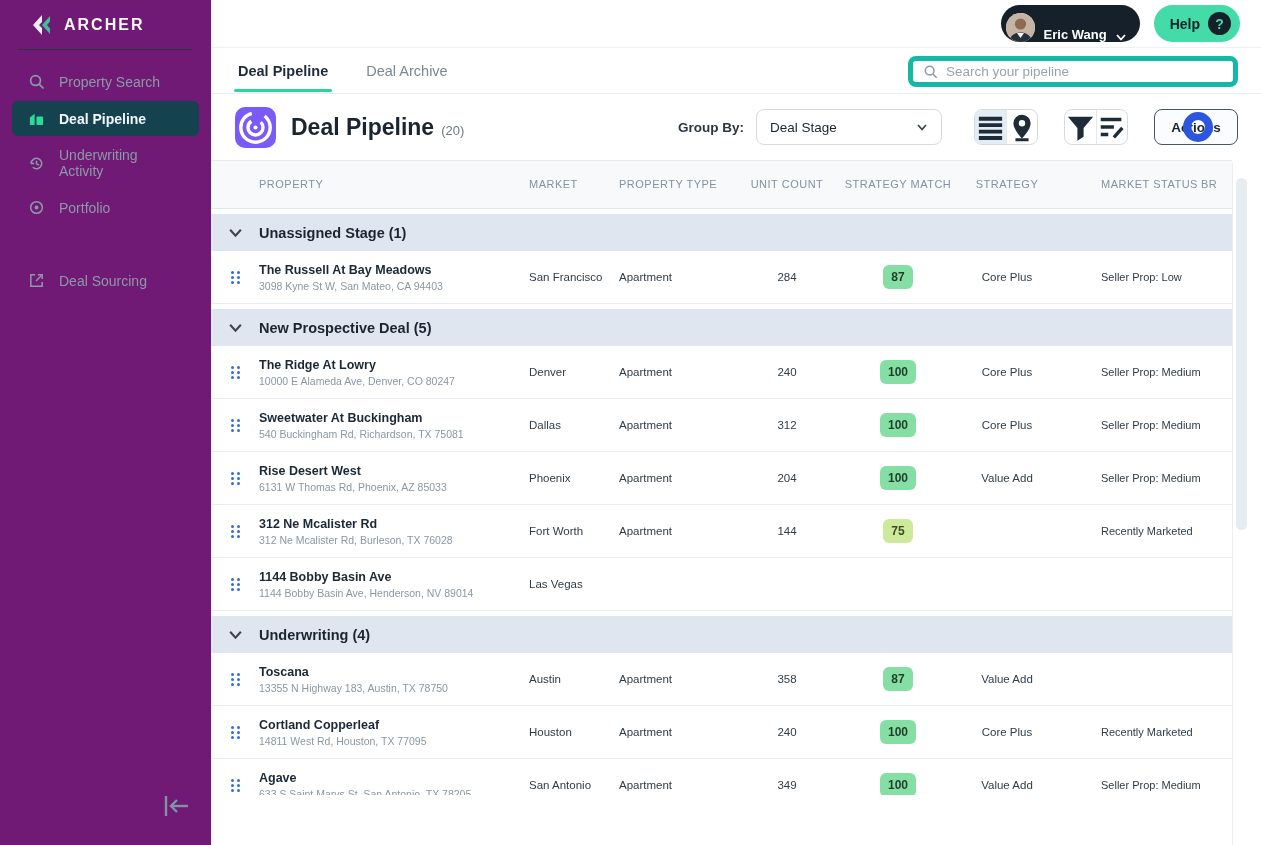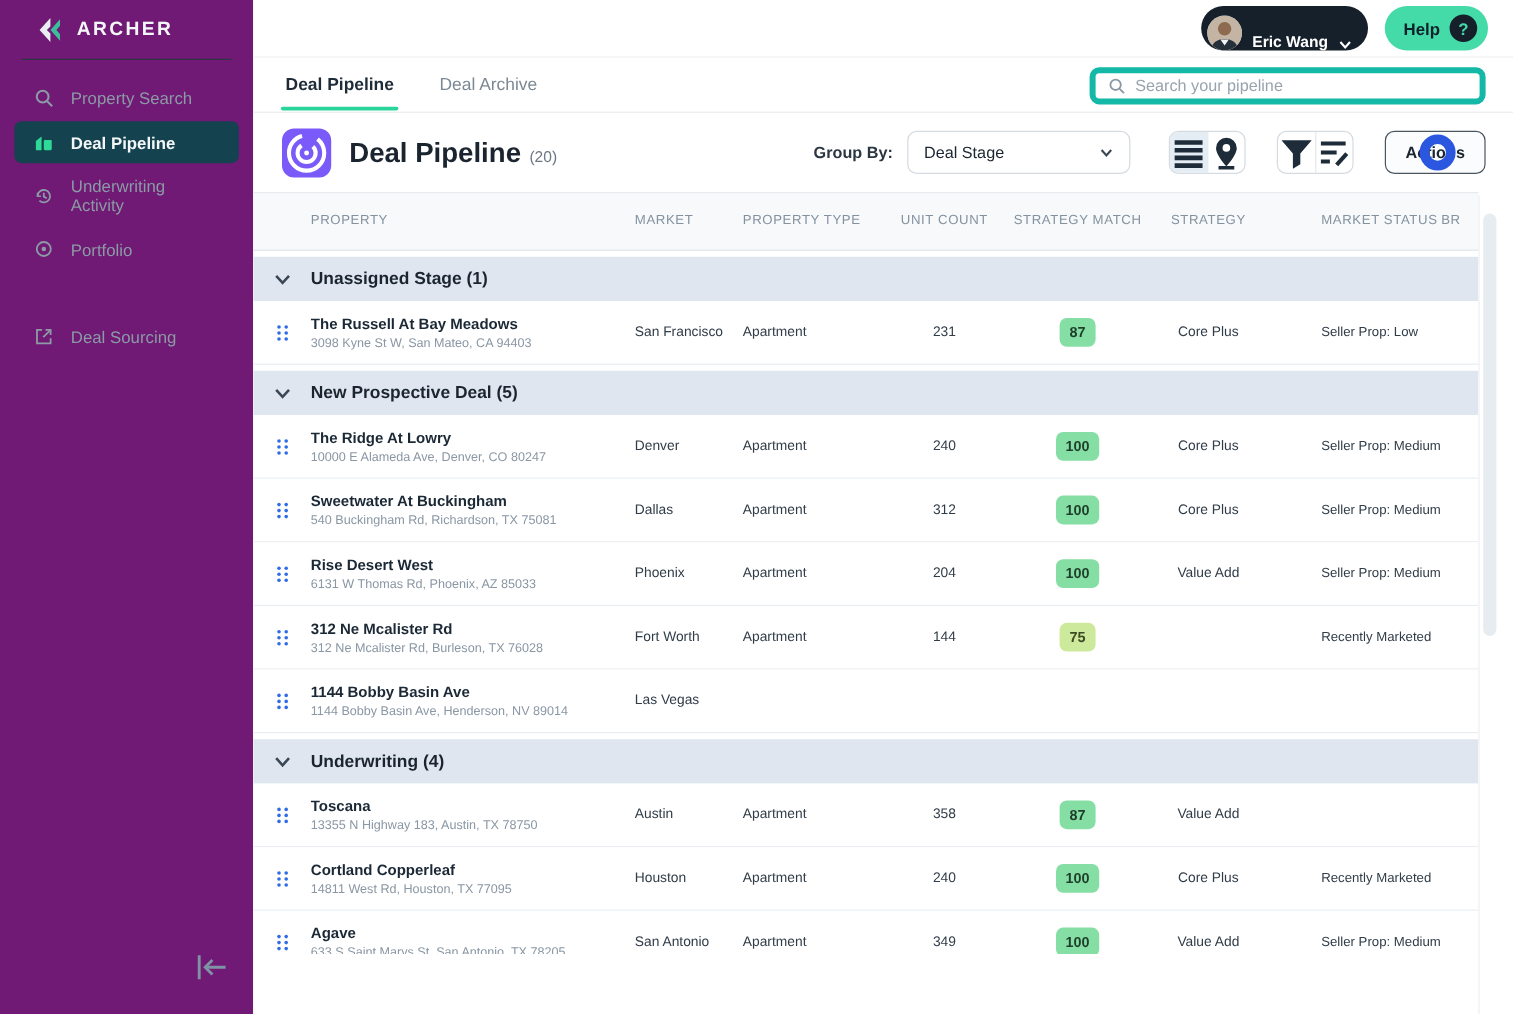--- a/index.html
+++ b/index.html
@@ -304,21 +304,21 @@
                   <i></i>
                   <i></i>
                 </span>
     </div>
     <div class="col-prop">
       <div class="p-name">The Russell At Bay Meadows</div>
       <div class="p-addr">3098 Kyne St W, San Mateo, CA  94403</div>
     </div>
     <div class="col-market">San Francisco</div>
     <div class="col-type">Apartment</div>
-    <div class="col-units">231</div>
+    <div class="col-units">284</div>
     <div class="col-match">
       <span class="badge green">87</span>
     </div>
     <div class="col-strat">Core Plus</div>
     <div class="col-status">
       <span class="status-txt">Seller Prop: Low</span>
     </div>
     <div class="col-br"></div>
   </div>
 </div>

